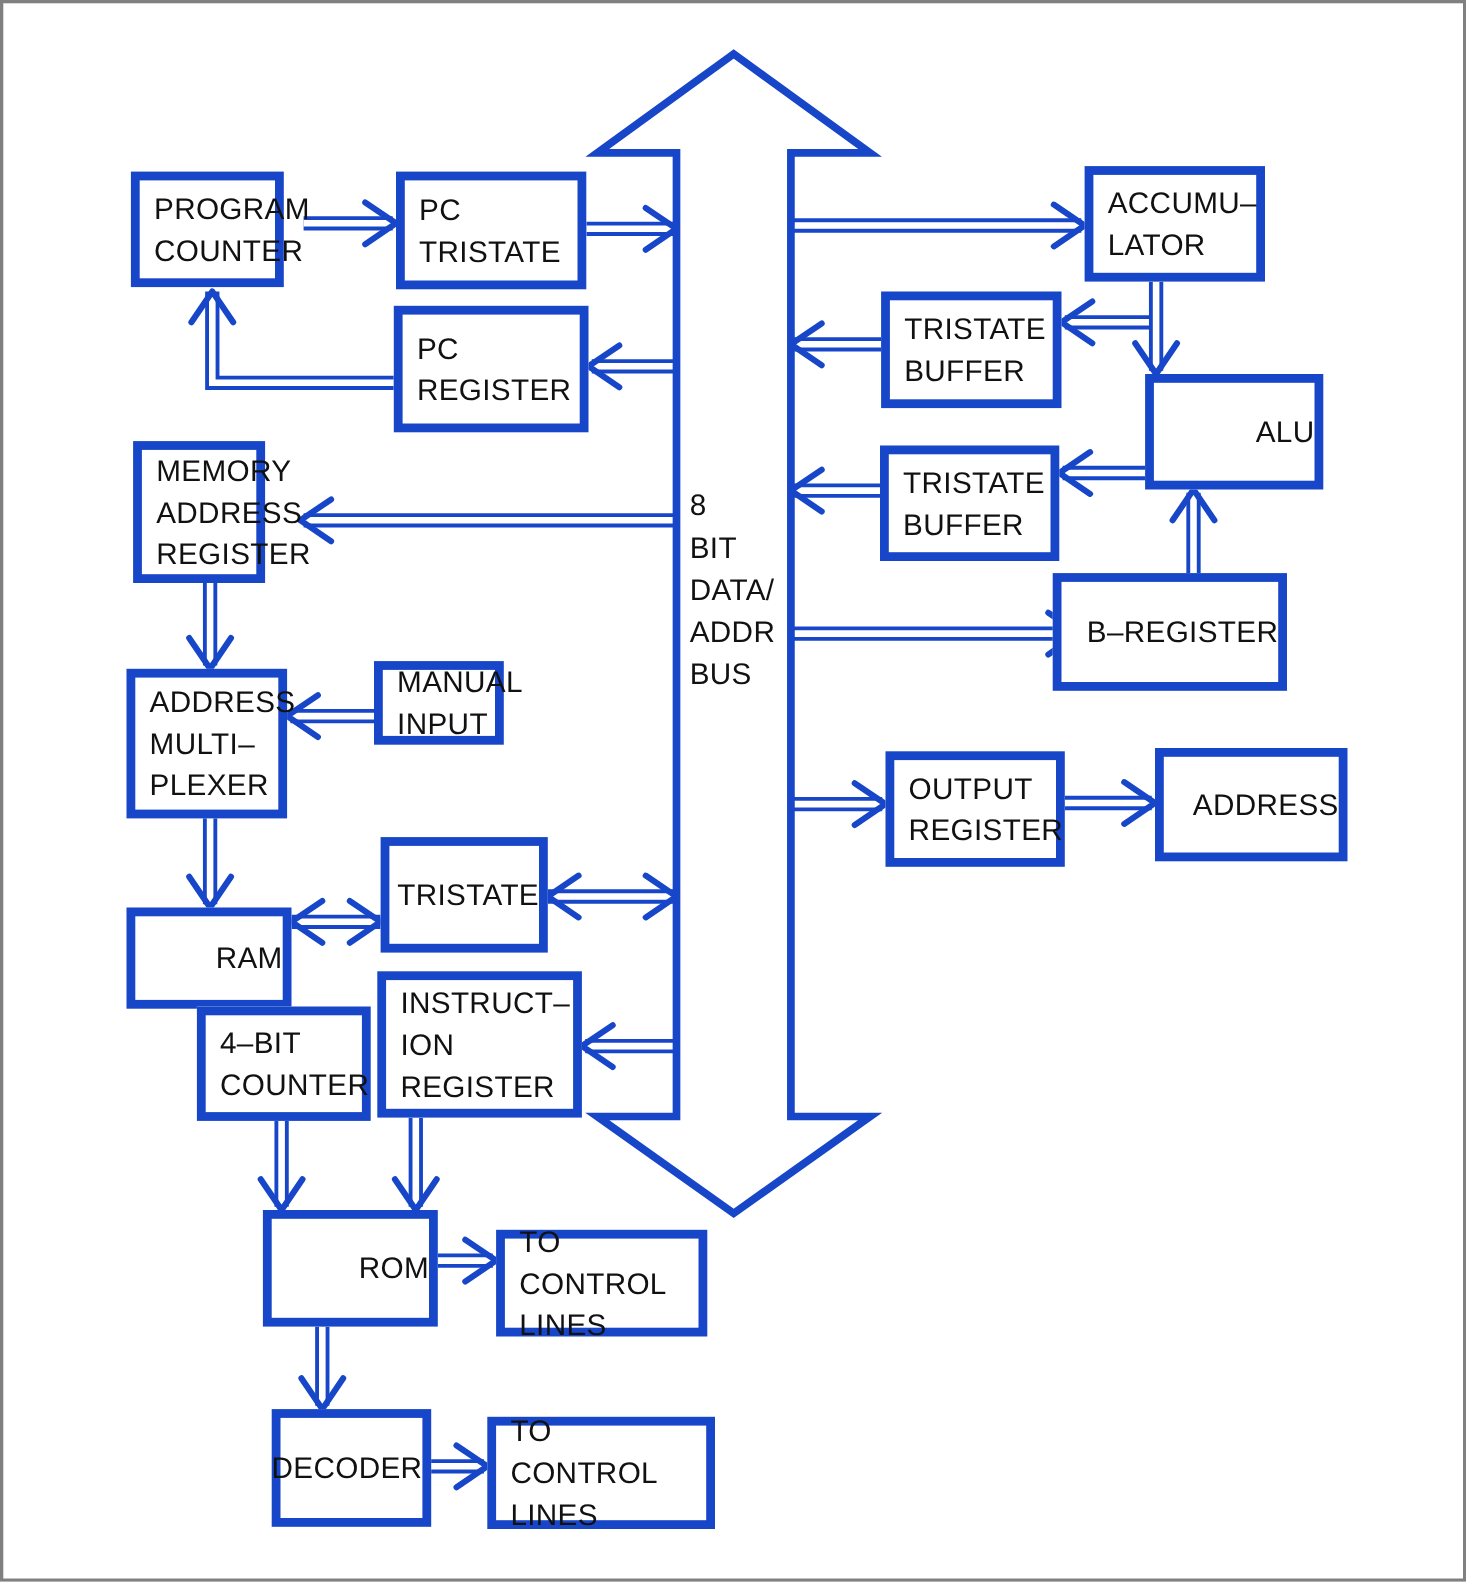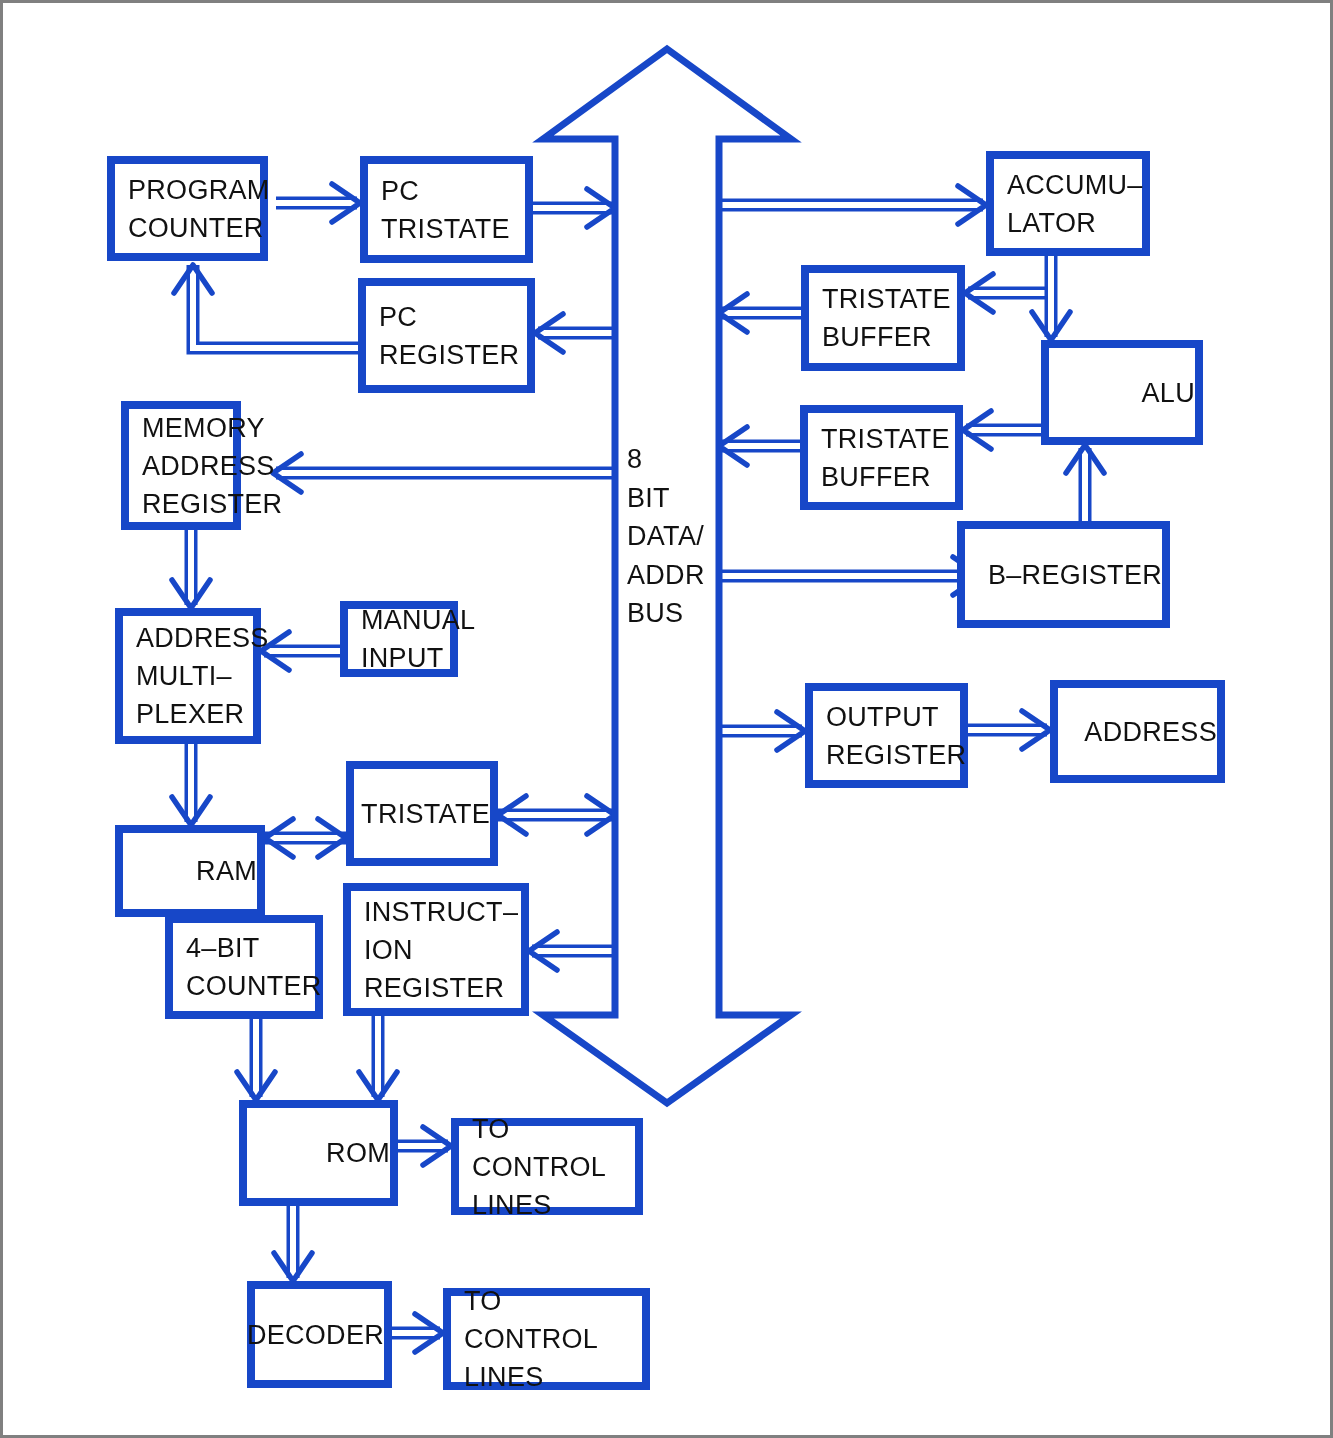--- a/index.html
+++ b/index.html
@@ -170,21 +170,21 @@
     </g>
     <g>
       <path class="shaft-o" d="M965,727 H1044"></path>
         <path class="shaft-i" d="M965,727 H1044"></path>
       <polyline class="head" points="1019,708 1047,727 1019,746"></polyline>
     </g>
 
     <path class="bus-outline" d="M540,136 L664,46 L788,136 L716,136 L716,1012 L788,1012 L664,1100 L540,1012 L612,1012 L612,136 Z"></path>
   </svg>
 
-  <div class="box" style="left:104px;top:153px;width:161px;height:105px">
+  <div class="box" style="left:116px;top:153px;width:139px;height:105px">
     <span>PROGRAM
 COUNTER</span>
     </div>
 
   <div class="box" style="left:357px;top:153px;width:173px;height:107px">
     <span>PC
 TRISTATE</span>
     </div>
 
   <div class="box" style="left:355px;top:275px;width:177px;height:115px">
@@ -210,21 +210,21 @@
     </div>
 
   <div class="box center" style="left:343px;top:758px;width:152px;height:105px">
     <span>TRISTATE</span>
     </div>
 
   <div class="box center" style="left:112px;top:822px;width:150px;height:92px">
     <span>RAM</span>
     </div>
 
-  <div class="box" style="left:162px;top:912px;width:158px;height:104px">
+  <div class="box" style="left:176px;top:912px;width:158px;height:104px">
     <span>4–BIT
 COUNTER</span>
     </div>
 
   <div class="box" style="left:340px;top:880px;width:186px;height:133px">
     <span>INSTRUCT–
 ION
 REGISTER</span>
     </div>
 

